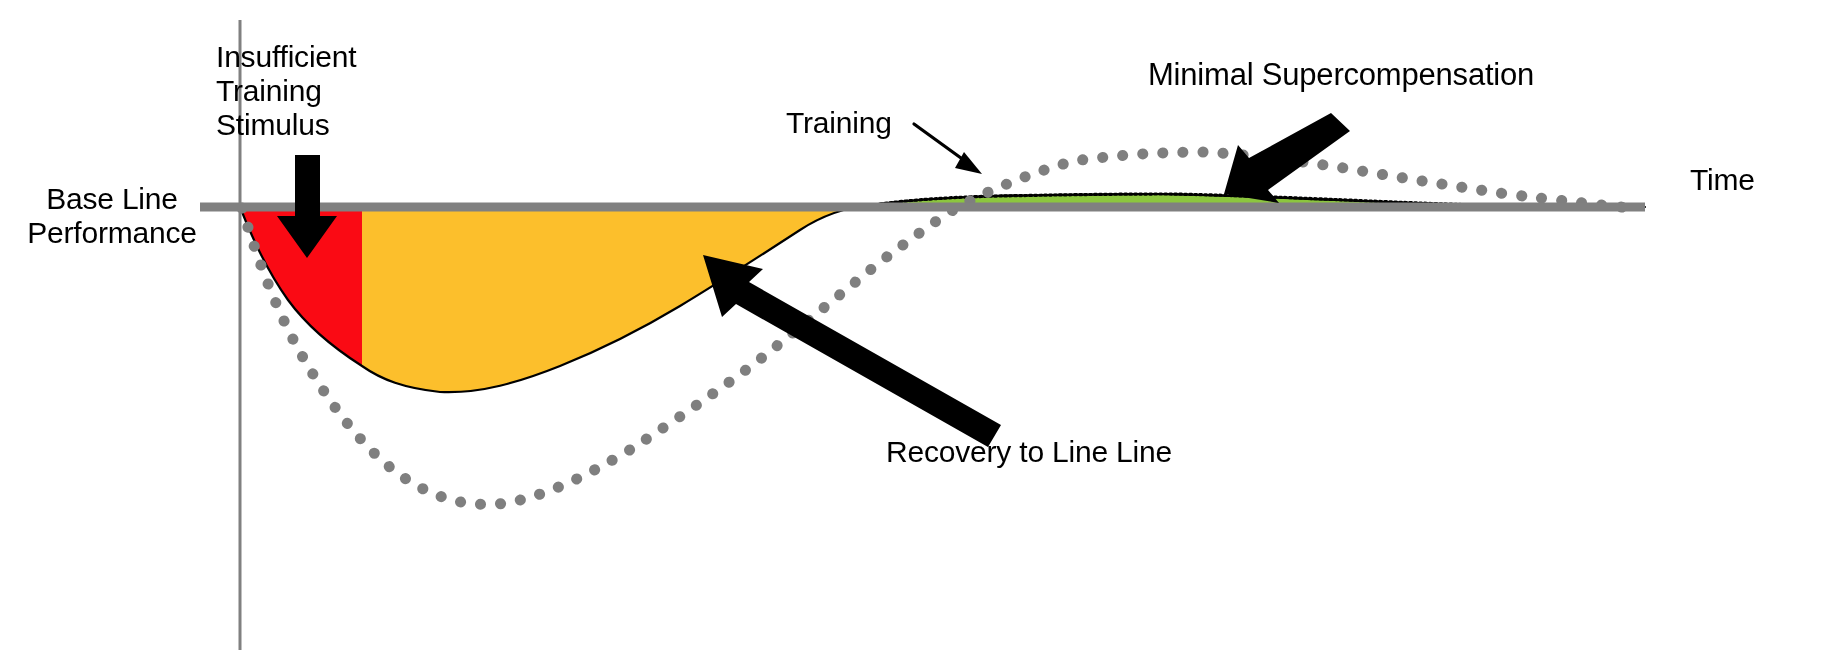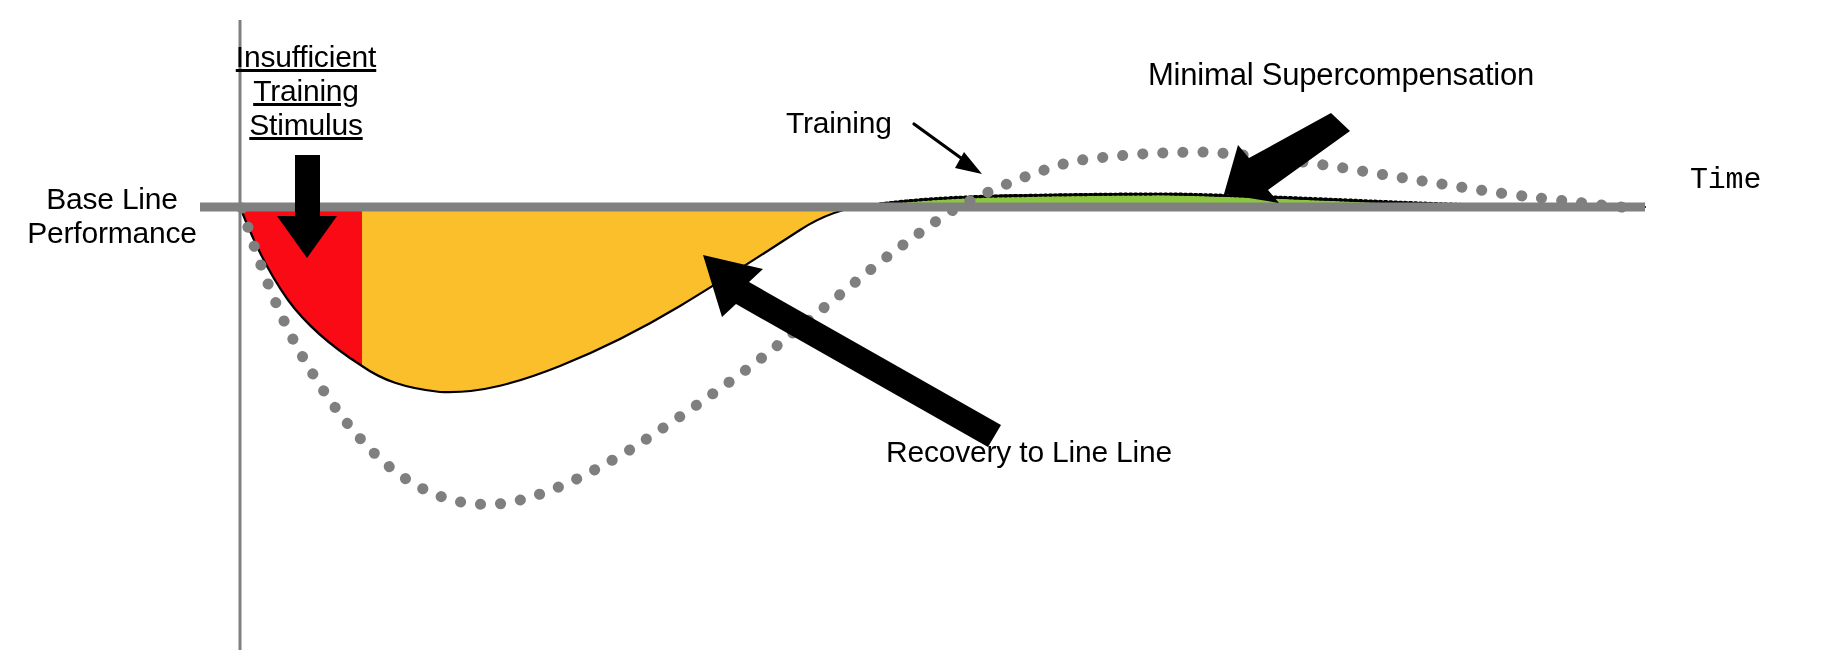--- a/index.html
+++ b/index.html
@@ -43,22 +43,21 @@
     width: 212px;
     font-size: 30px;
     text-align: center;
   }
   
   #label-insufficient-stimulus {
     left: 216px;
     top: 40px;
     width: 180px;
     font-size: 30px;
-    text-align: center;
-    text-decoration: underline;
+    text-align: left;
   }
   
   #label-optimal {
     left: 786px;
     top: 106px;
     font-size: 30px;
   }
   
   #label-minimal-supercompensation {
     left: 1148px;
@@ -69,21 +68,20 @@
   #label-recovery {
     left: 886px;
     top: 435px;
     font-size: 30px;
   }
   
   #label-time {
     left: 1690px;
     top: 163px;
     font-size: 30px;
-    font-family: Liberation Mono, monospace;
   }
 </style>
 </head>
 <body>
 
 <div id="canvas">
 
   <svg id="figure" viewBox="0 0 1828 668" xmlns="http://www.w3.org/2000/svg">
 
     <path fill="#FA0A14" stroke="none" d="M240,207

